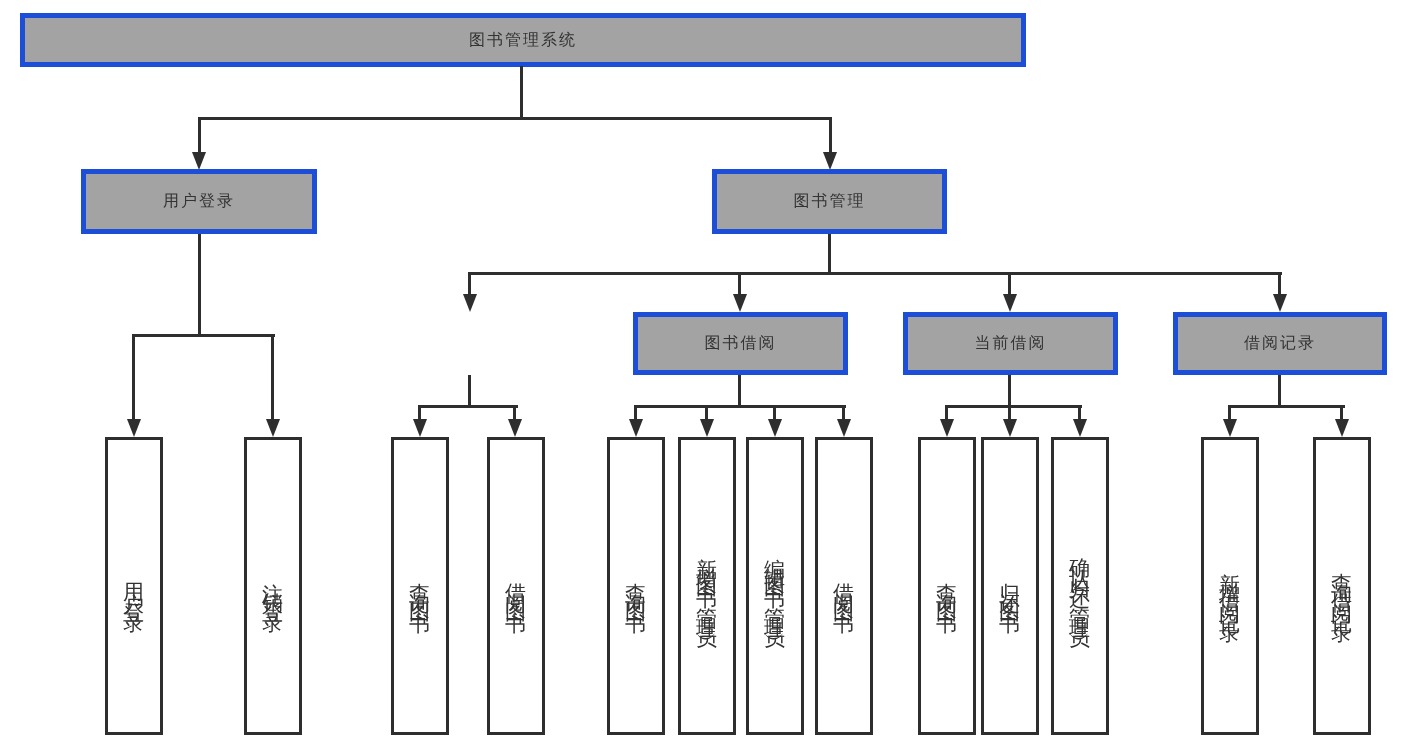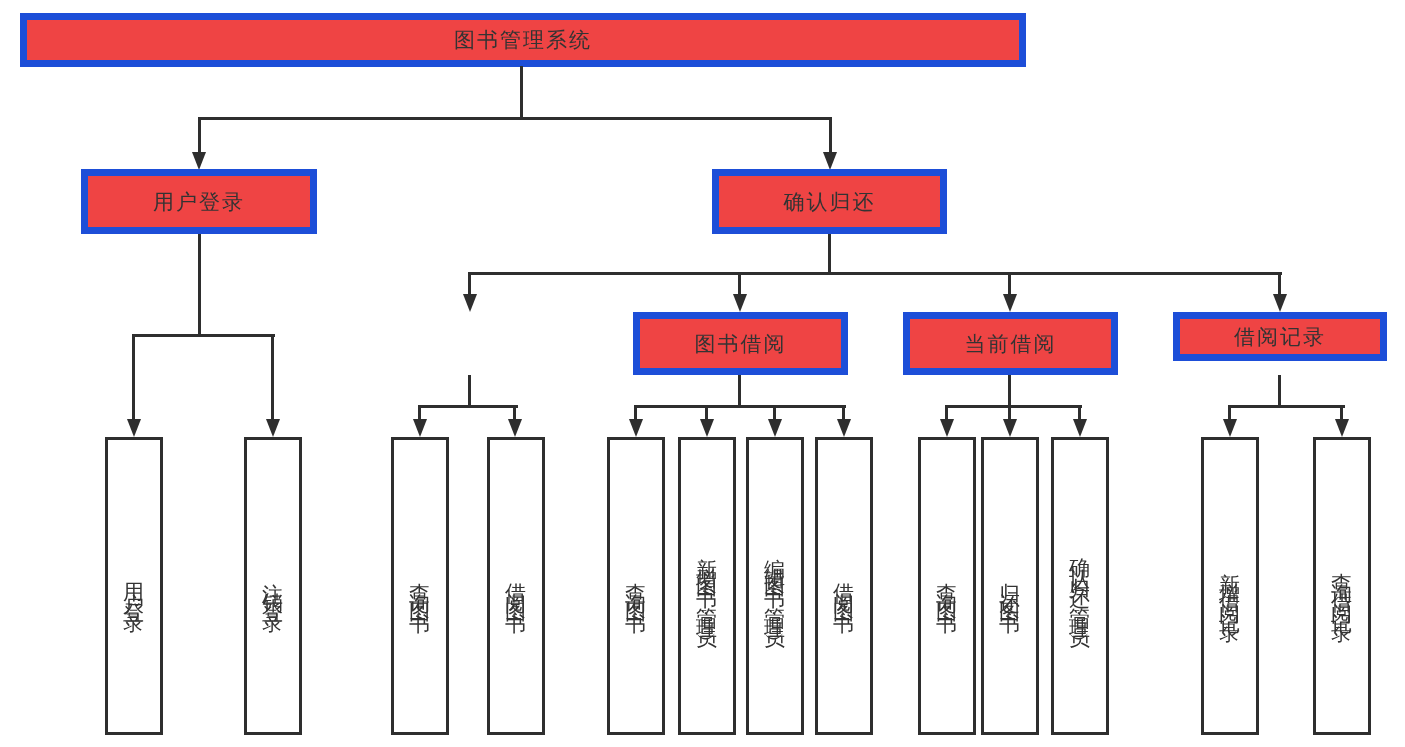--- a/index.html
+++ b/index.html
@@ -7,26 +7,26 @@
     position: relative;
     width: 1405px;
     height: 747px;
     background: #ffffff;
     font-family: "Liberation Sans", sans-serif;
     overflow: hidden;
   }
   .hbox {
     position: absolute;
     box-sizing: border-box;
-    border: 7px solid #1d4ed8;
-    background: #ef4444;
+    border: 5px solid #1d4ed8;
+    background: #a3a3a3;
     display: flex;
     align-items: center;
     justify-content: center;
-    font-size: 21px;
+    font-size: 16px;
     color: #333333;
     letter-spacing: 2px;
     white-space: nowrap;
   }
   .vbox {
     position: absolute;
     box-sizing: border-box;
     border: 3px solid #2e2e2e;
     background: #ffffff;
     display: flex;
@@ -70,21 +70,21 @@
   <div class="hbox" style="left:20px; top:13px; width:1006px; height:54px;">图书管理系统</div>
 
   <div class="line" style="left:520px; top:66px; width:3px; height:53px;"></div>
   <div class="line" style="left:198px; top:117px; width:634px; height:3px;"></div>
   <div class="line" style="left:198px; top:117px; width:3px; height:38px;"></div>
   <div class="arrowhead" style="left:192px; top:152px;"></div>
   <div class="line" style="left:829px; top:117px; width:3px; height:38px;"></div>
   <div class="arrowhead" style="left:823px; top:152px;"></div>
 
   <div class="hbox" style="left:81px; top:169px; width:236px; height:65px;">用户登录</div>
-  <div class="hbox" style="left:712px; top:169px; width:235px; height:65px;">确认归还</div>
+  <div class="hbox" style="left:712px; top:169px; width:235px; height:65px;">图书管理</div>
 
   <div class="line" style="left:198px; top:234px; width:3px; height:103px;"></div>
   <div class="line" style="left:132px; top:334px; width:143px; height:3px;"></div>
   <div class="line" style="left:132px; top:334px; width:3px; height:86px;"></div>
   <div class="arrowhead" style="left:127px; top:419px;"></div>
   <div class="line" style="left:271px; top:334px; width:3px; height:86px;"></div>
   <div class="arrowhead" style="left:266px; top:419px;"></div>
 
   <div class="line" style="left:828px; top:234px; width:3px; height:41px;"></div>
   <div class="line" style="left:468px; top:272px; width:814px; height:3px;"></div>
@@ -92,21 +92,21 @@
   <div class="arrowhead" style="left:463px; top:294px;"></div>
   <div class="line" style="left:738px; top:272px; width:3px; height:26px;"></div>
   <div class="arrowhead" style="left:733px; top:294px;"></div>
   <div class="line" style="left:1008px; top:272px; width:3px; height:26px;"></div>
   <div class="arrowhead" style="left:1003px; top:294px;"></div>
   <div class="line" style="left:1278px; top:272px; width:3px; height:26px;"></div>
   <div class="arrowhead" style="left:1273px; top:294px;"></div>
 
   <div class="hbox" style="left:633px; top:312px; width:215px; height:63px;">图书借阅</div>
   <div class="hbox" style="left:903px; top:312px; width:215px; height:63px;">当前借阅</div>
-  <div class="hbox" style="left:1173px; top:312px; width:214px; height:49px;">借阅记录</div>
+  <div class="hbox" style="left:1173px; top:312px; width:214px; height:63px;">借阅记录</div>
 
   <div class="line" style="left:468px; top:375px; width:3px; height:32px;"></div>
   <div class="line" style="left:418px; top:405px; width:100px; height:3px;"></div>
   <div class="line" style="left:418px; top:405px; width:3px; height:16px;"></div>
   <div class="arrowhead" style="left:413px; top:419px;"></div>
   <div class="line" style="left:513px; top:405px; width:3px; height:16px;"></div>
   <div class="arrowhead" style="left:508px; top:419px;"></div>
 
   <div class="line" style="left:738px; top:375px; width:3px; height:32px;"></div>
   <div class="line" style="left:634px; top:405px; width:212px; height:3px;"></div>

